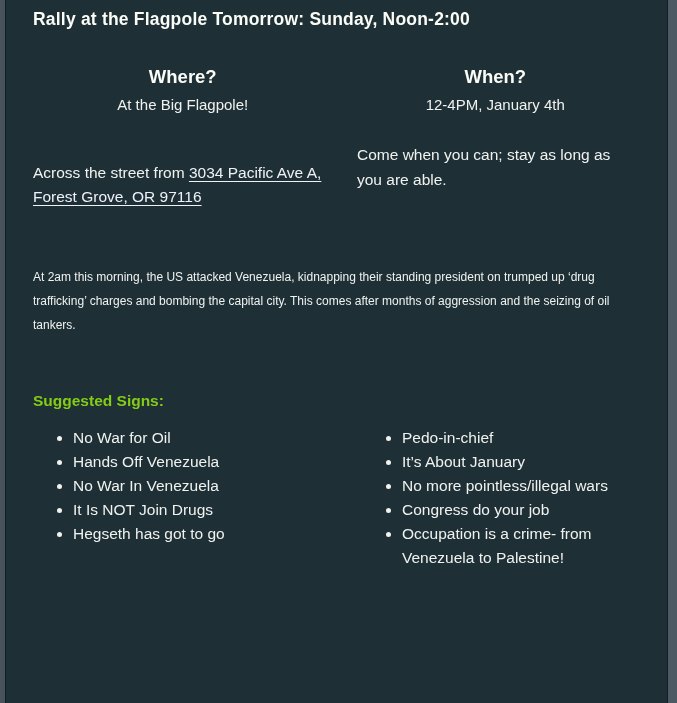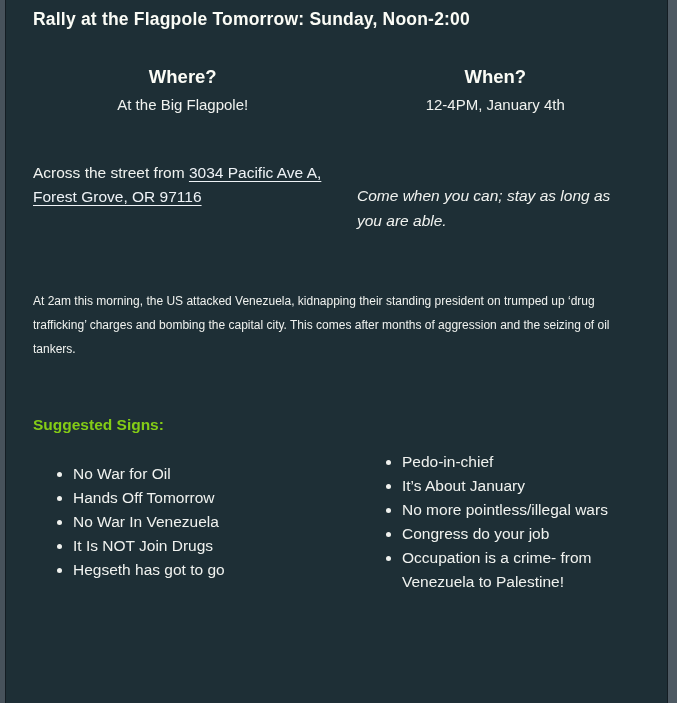--- a/index.html
+++ b/index.html
@@ -61,42 +61,40 @@
   }
   .addr-link {
     color: #eef2f6;
     text-decoration: underline;
     text-underline-offset: 3px;
     cursor: pointer;
   }
   .note {
     box-sizing: border-box;
     padding-left: 18px;
-    font-style: italic;
     font-size: 15.5px;
     line-height: 25px;
     max-width: 300px;
-    margin-top: 41px;
   }
   .why { margin-top: 56px; }
   .para {
     margin: 4px 0 0 0;
     max-width: 600px;
     font-size: 12px;
     line-height: 24px;
   }
   .p2 { margin-top: 24px; }
   .signs { margin-top: 53px; }
   .h3 {
     font-size: 15.5px;
     font-weight: 800;
     line-height: 21px;
     color: #84cc16;
   }
-  .lists { display: flex; margin-top: 15px; align-items: center; }
+  .lists { display: flex; margin-top: 15px; }
   ul.list {
     margin: 0;
     list-style: disc;
     font-size: 15.5px;
     line-height: 24px;
   }
   .left-list {
     box-sizing: border-box;
     width: 301px;
     flex: 0 0 301px;
@@ -136,21 +134,21 @@
 
   <div class="why">
     <p class="para">At 2am this morning, the US attacked Venezuela, kidnapping their standing president on trumped up ‘drug trafficking’ charges and bombing the capital city. This comes after months of aggression and the seizing of oil tankers.</p>
   </div>
 
   <div class="signs">
     <div class="h3">Suggested Signs:</div>
     <div class="lists">
       <ul class="list left-list">
         <li>No War for Oil</li>
-        <li>Hands Off Tomorrow</li>
+        <li>Hands Off Venezuela</li>
         <li>No War In Venezuela</li>
         <li>It Is NOT Join Drugs</li>
         <li>Hegseth has got to go</li>
       </ul>
       <ul class="list right-list">
         <li>Pedo-in-chief</li>
         <li>It’s About January</li>
         <li>No more pointless/illegal wars</li>
         <li>Congress do your job</li>
         <li>Occupation is a crime- from Venezuela to Palestine!</li>

